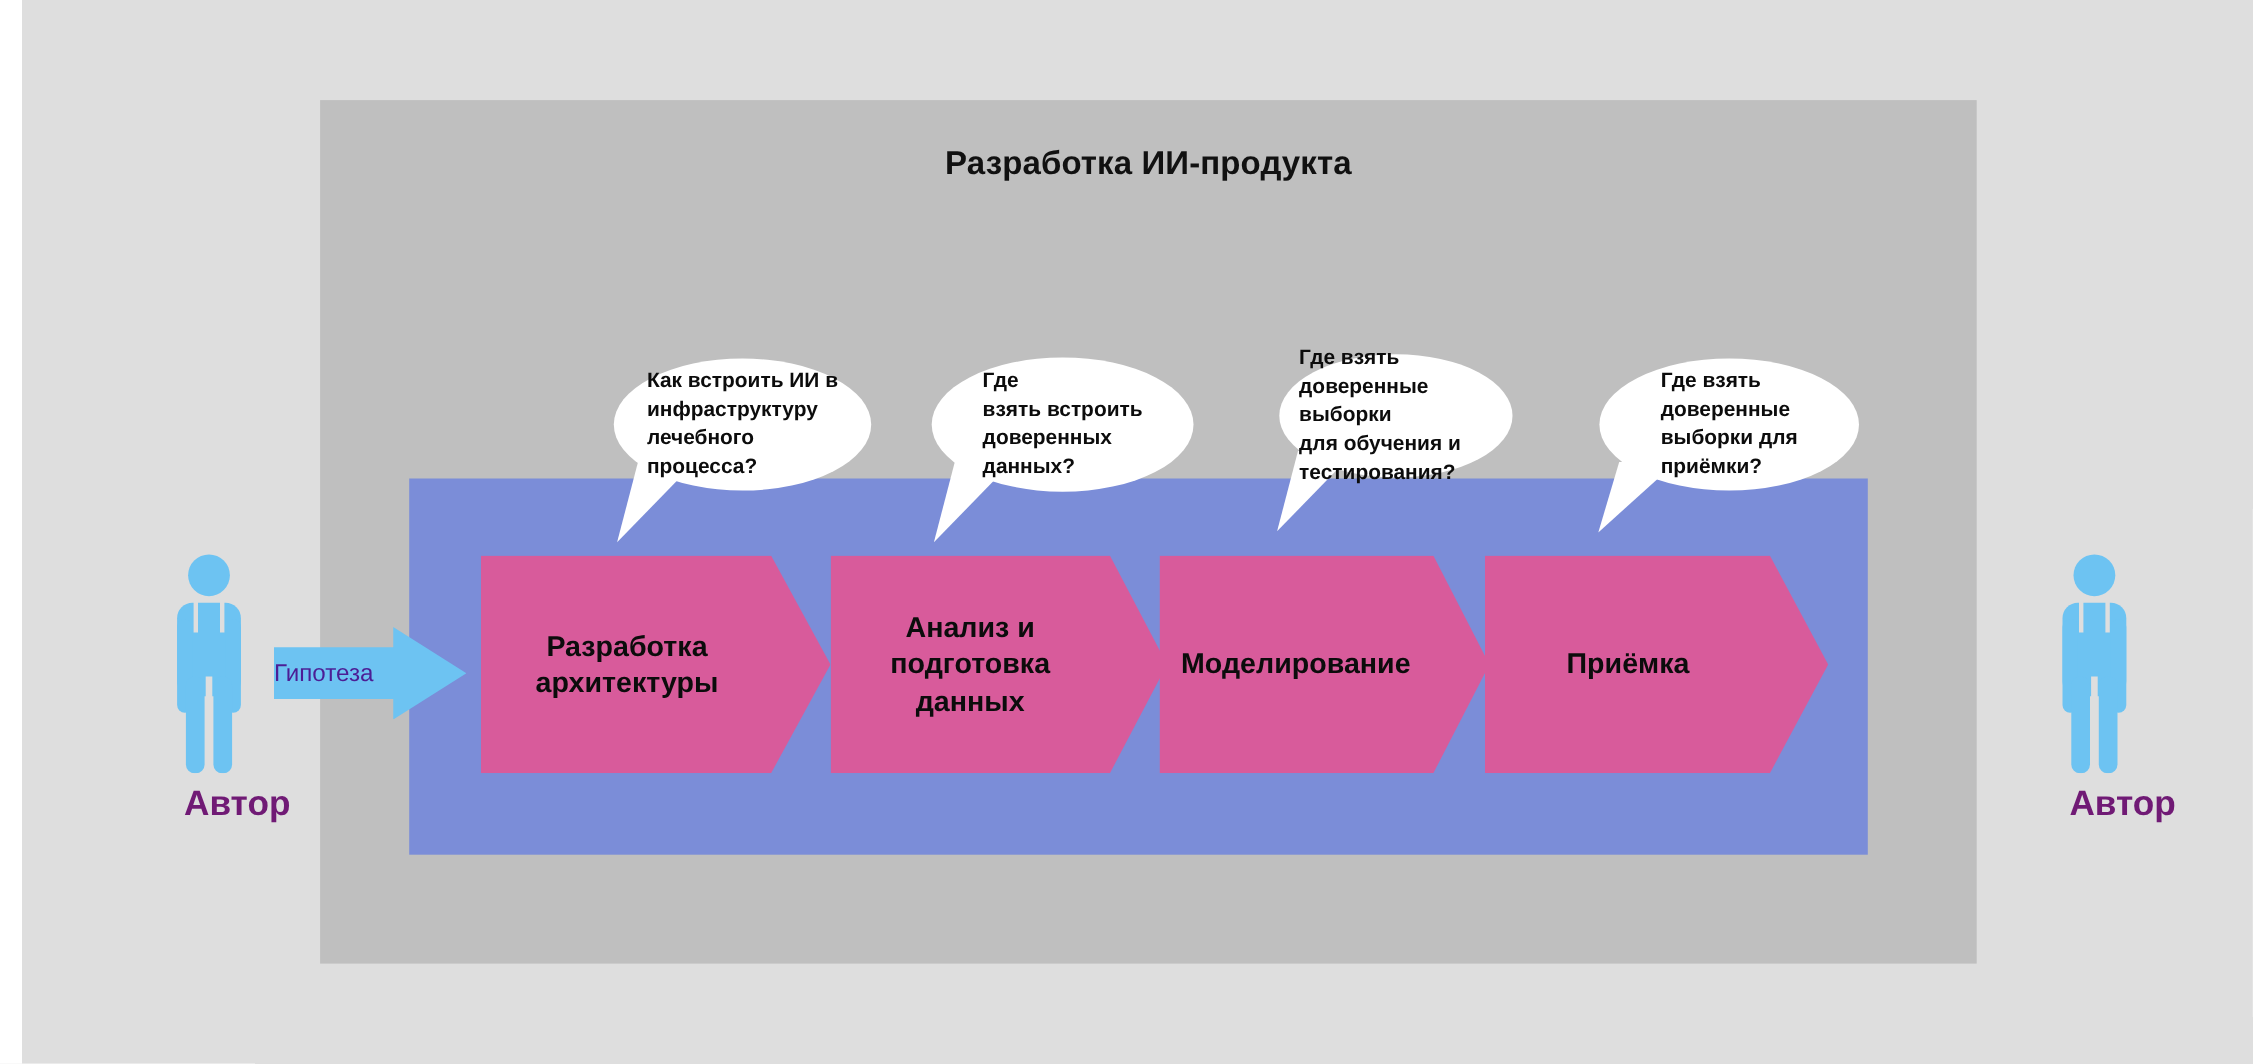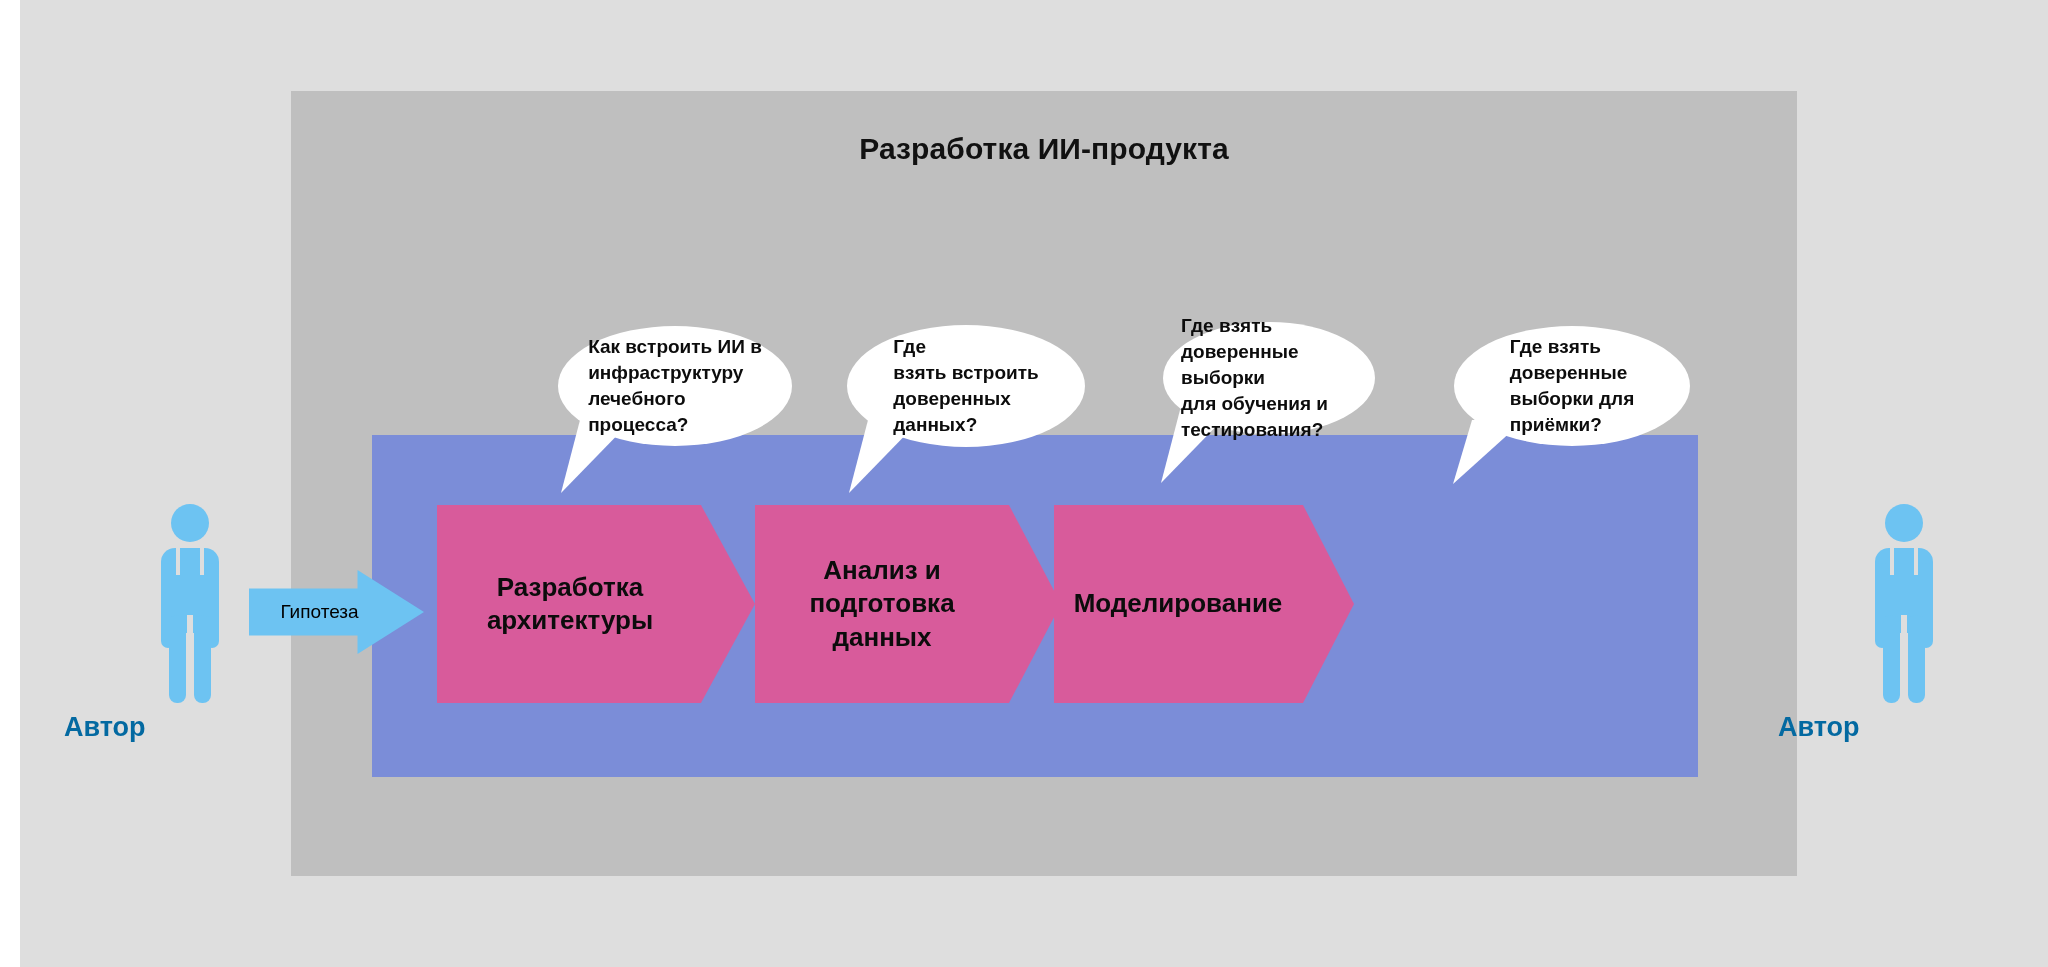--- a/index.html
+++ b/index.html
@@ -73,24 +73,23 @@
 
   
   .io-arrow {
     position: absolute;
     background: #6dc3f2;
     display: flex;
     align-items: center;
     justify-content: flex-start;
   }
   .io-arrow .io-label {
-    font-size: 19px;
-    color: #000000;
+    font-size: 22px;
+    color: #4c1d95;
     width: 100%;
-    text-align: center;
     padding-right: 34px;
     box-sizing: border-box;
   }
   .io-in {
     left: 229px; top: 570px; width: 175px; height: 84px;
     clip-path: polygon(0 22%, 62% 22%, 62% 0, 100% 50%, 62% 100%, 62% 78%, 0 78%);
   }
   .io-out {
     left: 1648px; top: 570px; width: 180px; height: 84px;
     clip-path: polygon(0 22%, 62% 22%, 62% 0, 100% 50%, 62% 100%, 62% 78%, 0 78%);
@@ -124,24 +123,24 @@
   .b3 .bubble-oval { width: 212px; height: 112px; }
   .b4 { left: 1434px; top: 326px; }
   .b4 .bubble-oval { width: 236px; height: 120px; }
 
   
   .person { position: absolute; }
   .person svg { display: block; }
   .person-label {
     position: absolute;
     width: 200px;
-    text-align: left;
-    font-size: 27px;
-    font-weight: bold;
-    color: #0369a1;
+    text-align: right;
+    font-size: 32px;
+    font-weight: bold;
+    color: #701a75;
   }
   .p-left  { left: 134px;  top: 503px; }
   .p-right { left: 1848px; top: 503px; }
   .pl-left  { left: 44px;   top: 712px; }
   .pl-right { left: 1758px; top: 712px; }
 </style>
 </head>
 <body>
 
 <div id="canvas">
@@ -160,20 +159,23 @@
     <span class="chev-label">Разработка
 архитектуры</span>
   </div>
   <div class="chev chev2">
     <span class="chev-label">Анализ и
 подготовка
 данных</span>
   </div>
   <div class="chev chev3">
     <span class="chev-label">Моделирование</span>
+  </div>
+  <div class="chev chev4">
+    <span class="chev-label">Приёмка</span>
   </div>
 
 
   <svg class="bubble-tails" width="2048" height="967" style="position:absolute;left:0;top:0;pointer-events:none;">
     <polygon points="560,420 612,420 541,493" fill="#ffffff"></polygon>
     <polygon points="848,420 900,420 829,493" fill="#ffffff"></polygon>
     <polygon points="1160,410 1212,410 1141,483" fill="#ffffff"></polygon>
     <polygon points="1452,420 1504,420 1433,484" fill="#ffffff"></polygon>
   </svg>
 

